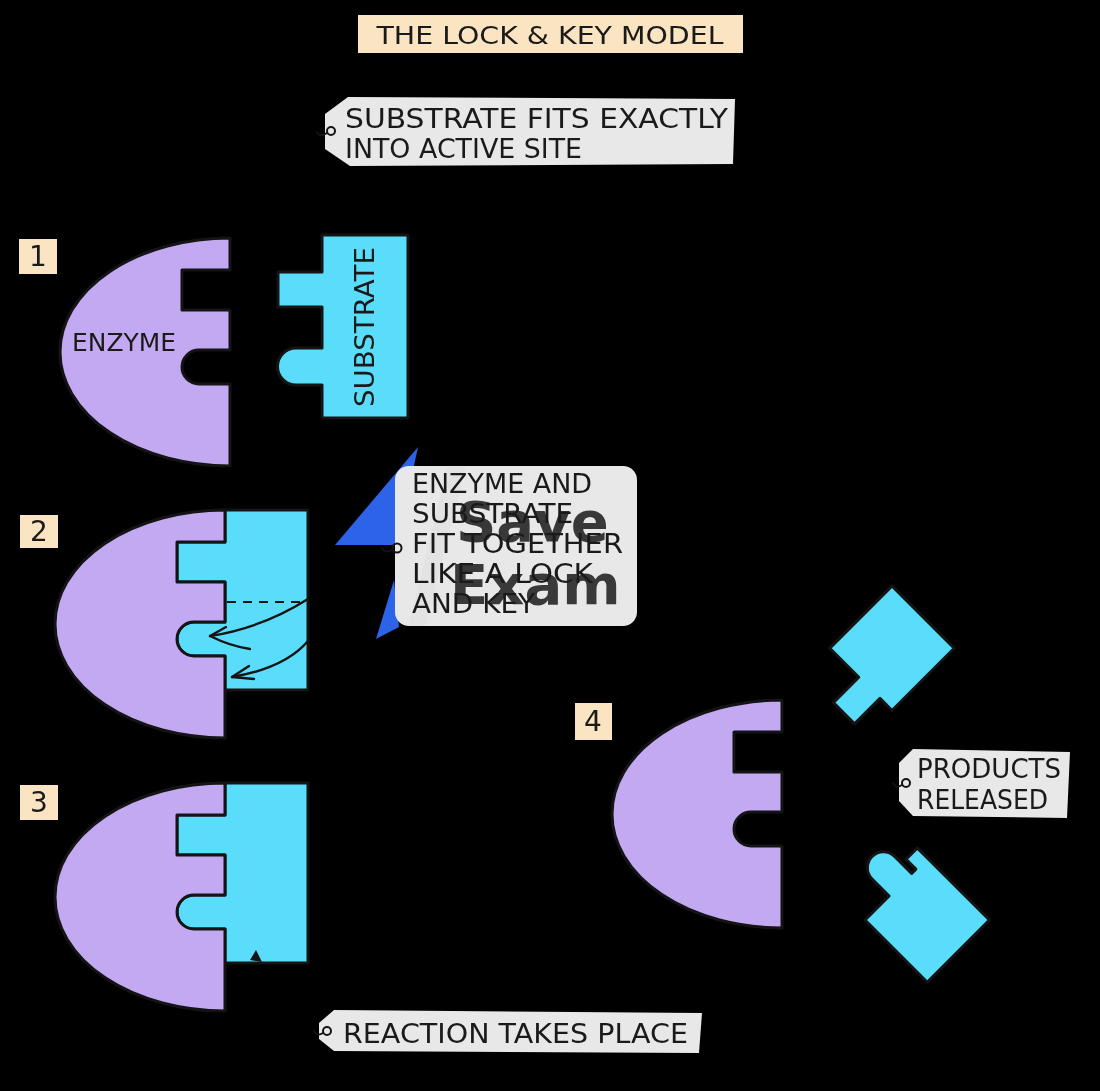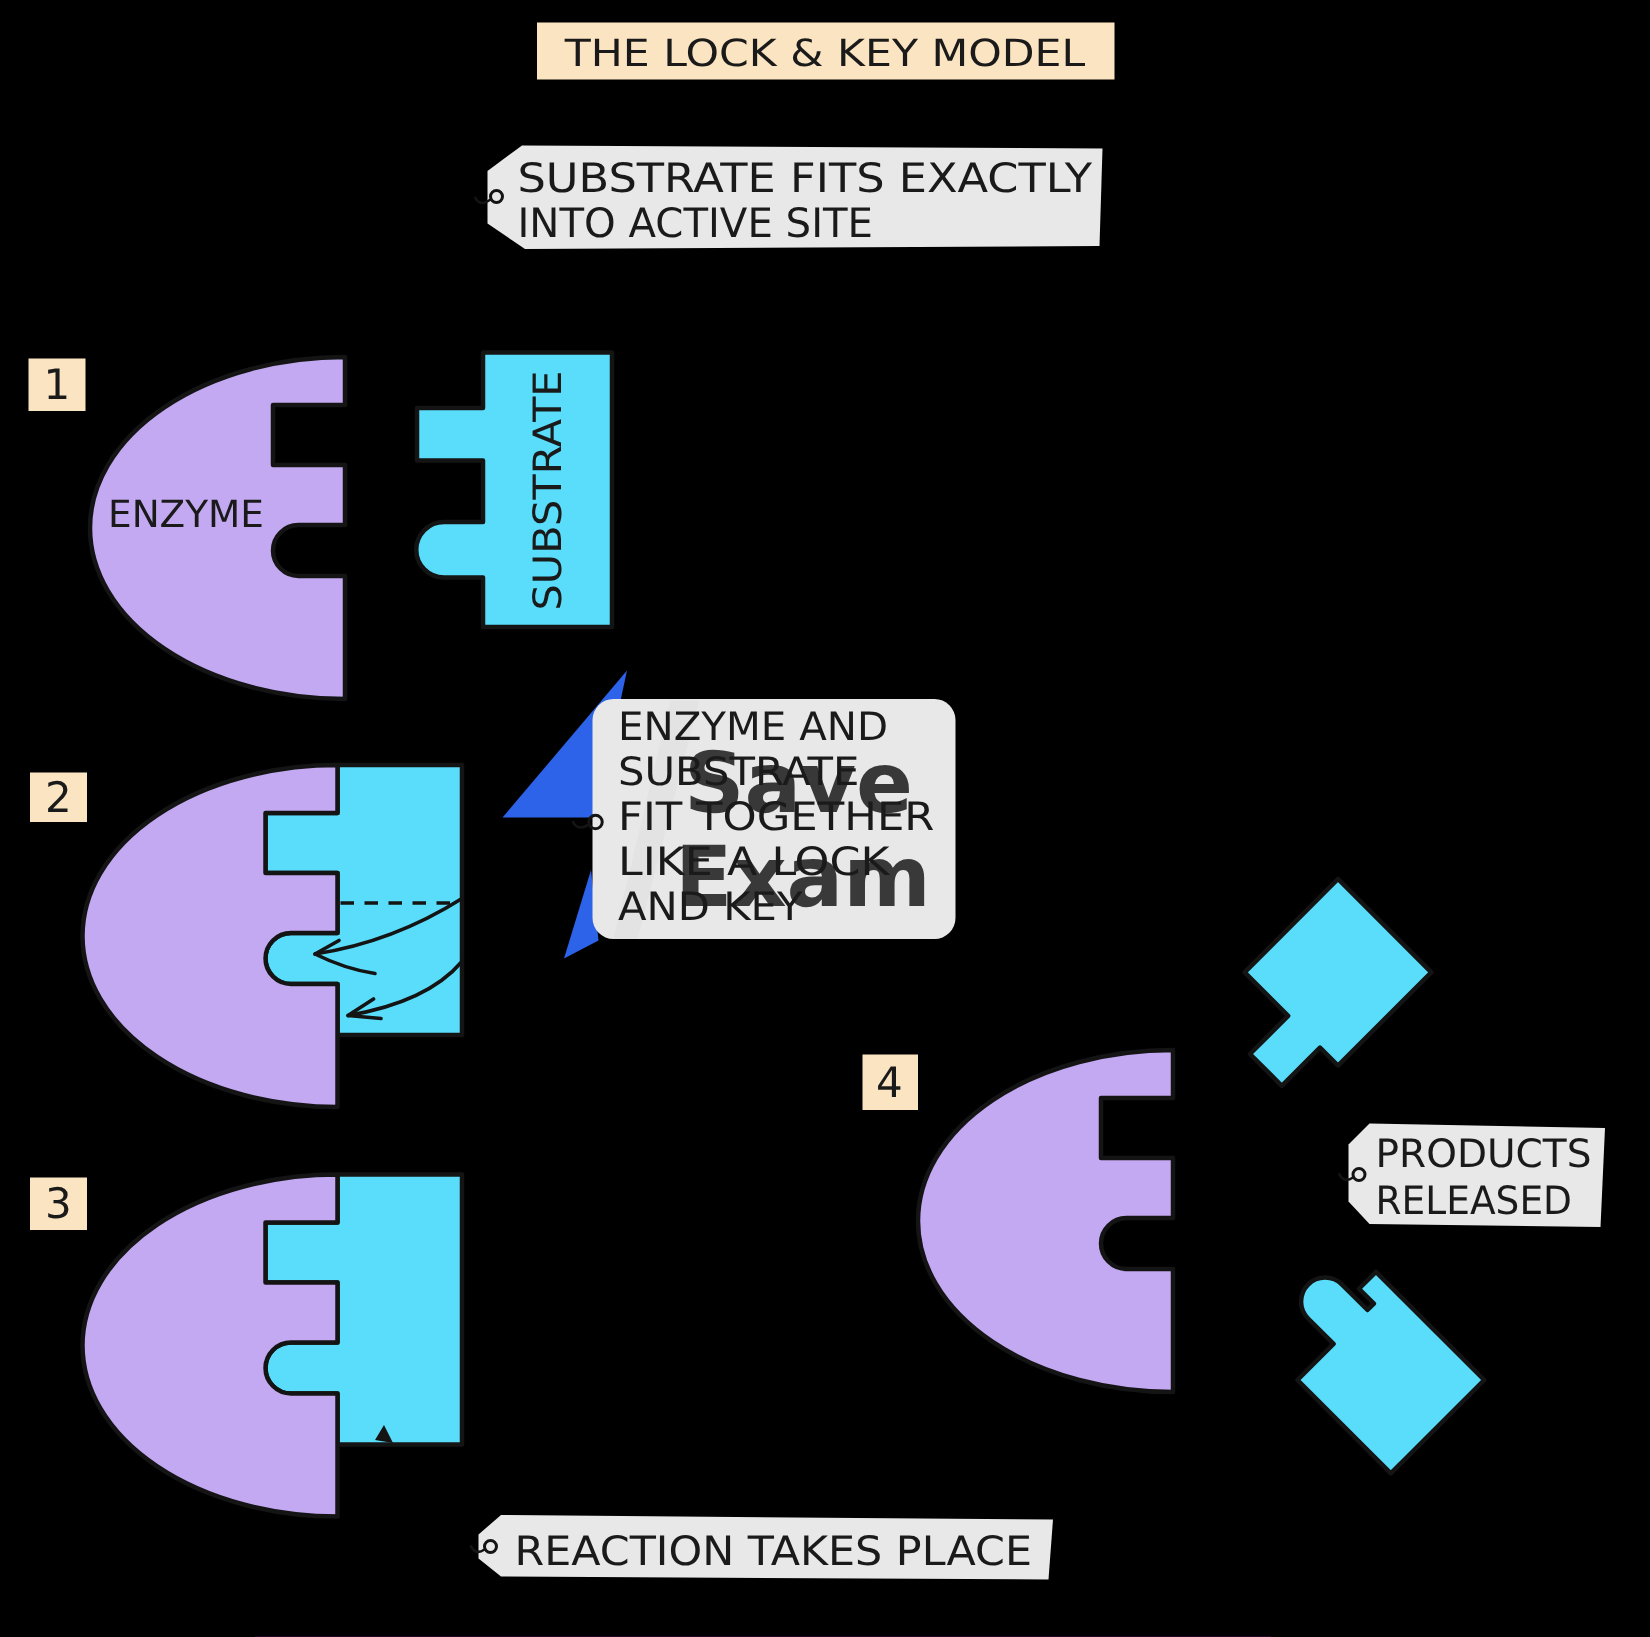--- a/index.html
+++ b/index.html
@@ -1,16 +1,16 @@
 <!DOCTYPE html>
 <html><head>
 <meta charset="utf-8">
 <style>
   html,body{margin:0;padding:0;background:#000;}
-  .stage{position:relative;width:1100px;height:1091px;background:#a21caf;overflow:hidden;}
+  .stage{position:relative;width:1100px;height:1091px;background:#b91c1c;overflow:hidden;}
   svg{display:block;}
   text{font-family:"DejaVu Sans","Liberation Sans",sans-serif;fill:#1A1A1A;}
   .shape{stroke:#141414;stroke-width:3;stroke-linejoin:round;}
   .arrowline{fill:none;stroke:#141414;stroke-width:2.4;stroke-linecap:round;}
   .dashline{fill:none;stroke:#141414;stroke-width:2.2;stroke-dasharray:9 7;}
   .holering{fill:none;stroke:#141414;stroke-width:2;}
   .holetail{fill:none;stroke:#141414;stroke-width:1.8;stroke-linecap:round;}
   .wm{font-weight:bold;opacity:.85;}
 </style>
 </head>

